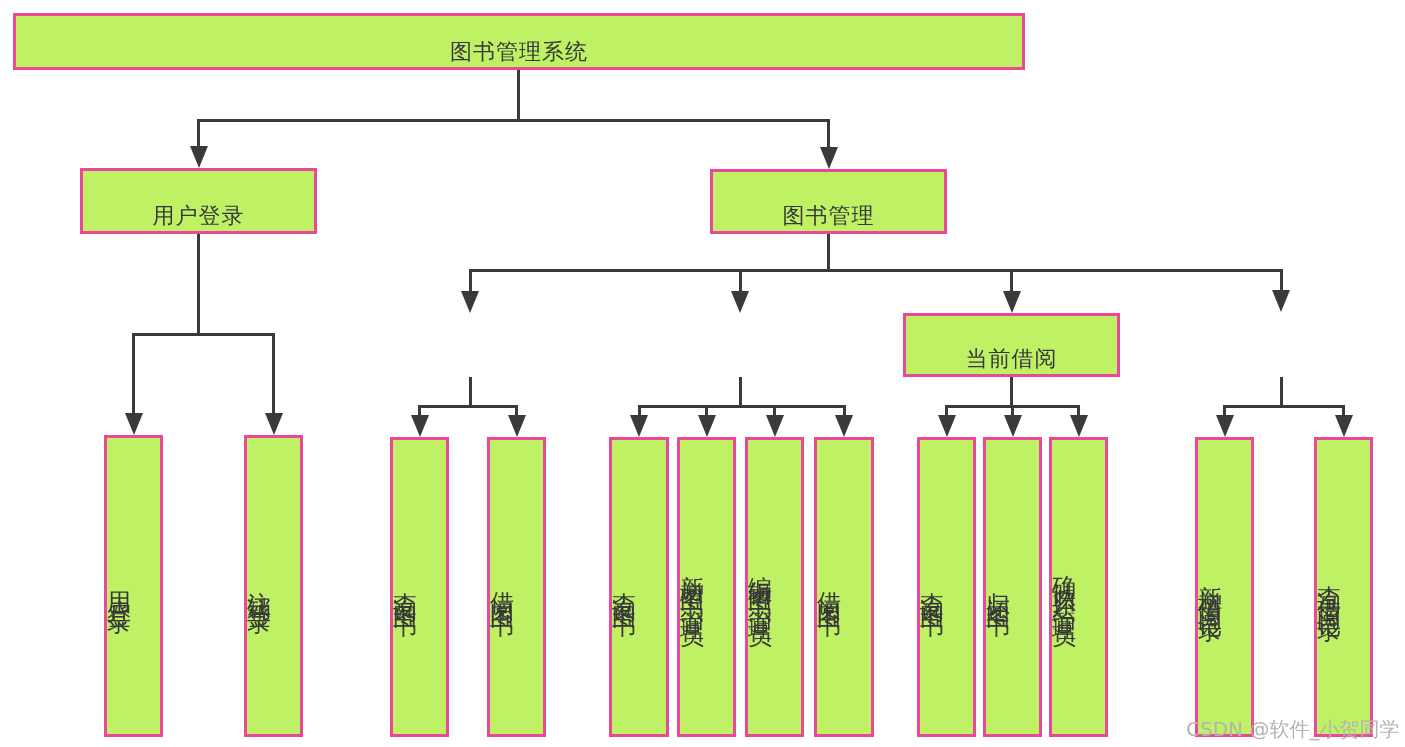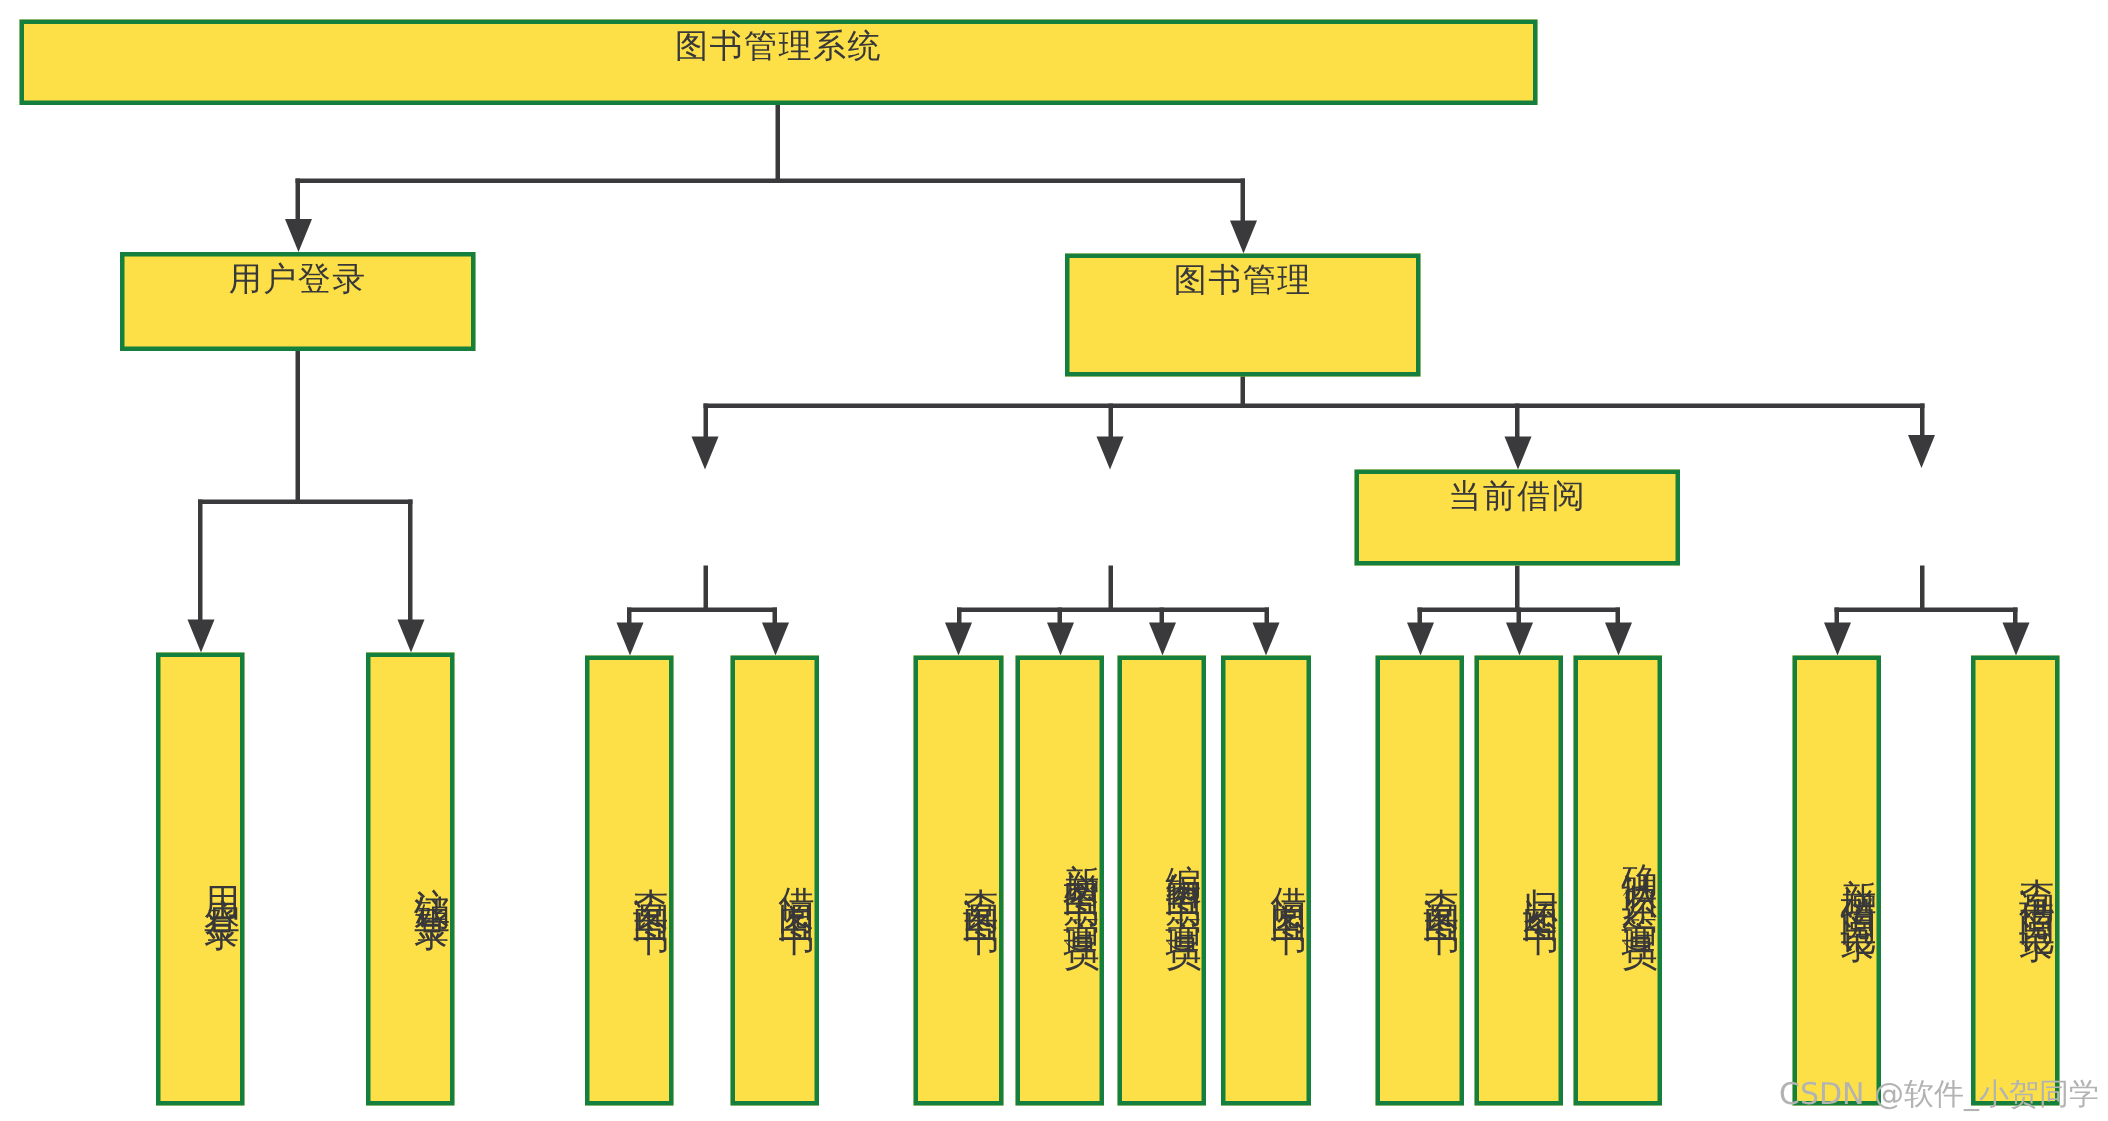--- a/index.html
+++ b/index.html
@@ -7,24 +7,24 @@
     position: relative;
     width: 1405px;
     height: 747px;
     background: #ffffff;
     overflow: hidden;
     font-family: "DejaVu Sans", "Liberation Sans", sans-serif;
   }
   .box {
     position: absolute;
     box-sizing: border-box;
-    border: 3px solid #15803d;
-    background: #fde047;
+    border: 3px solid #ec4899;
+    background: #bef264;
     display: flex;
-    align-items: flex-start;
+    align-items: flex-end;
     justify-content: center;
     color: #38383a;
   }
   .hbox { font-size: 22px; letter-spacing: 1px; }
   .vbox {
     writing-mode: vertical-rl;
     text-orientation: mixed;
     font-size: 24px;
     letter-spacing: 7px;
     line-height: 1;
@@ -111,21 +111,21 @@
   <div class="line" style="left:1342px; top:405px; width:3px; height:12px;"></div>
   <div class="arrow" style="left:1335px; top:415px;"></div>
 
   <div class="box hbox" style="left:13px; top:13px; width:1012px; height:57px;">
     <span>图书管理系统</span>
   </div>
 
   <div class="box hbox" style="left:80px; top:168px; width:237px; height:66px;">
     <span>用户登录</span>
   </div>
-  <div class="box hbox" style="left:710px; top:169px; width:237px; height:82px;font-family:Liberation Mono, monospace;">
+  <div class="box hbox" style="left:710px; top:169px; width:237px; height:65px;font-family:Liberation Mono, monospace;">
     <span>图书管理</span>
   </div>
 
   <div class="box hbox" style="left:903px; top:313px; width:217px; height:64px;">
     <span>当前借阅</span>
   </div>
 
   <div class="box vbox" style="left:104px; top:435px; width:59px; height:302px;">
     <span>用户登录</span>
   </div>

